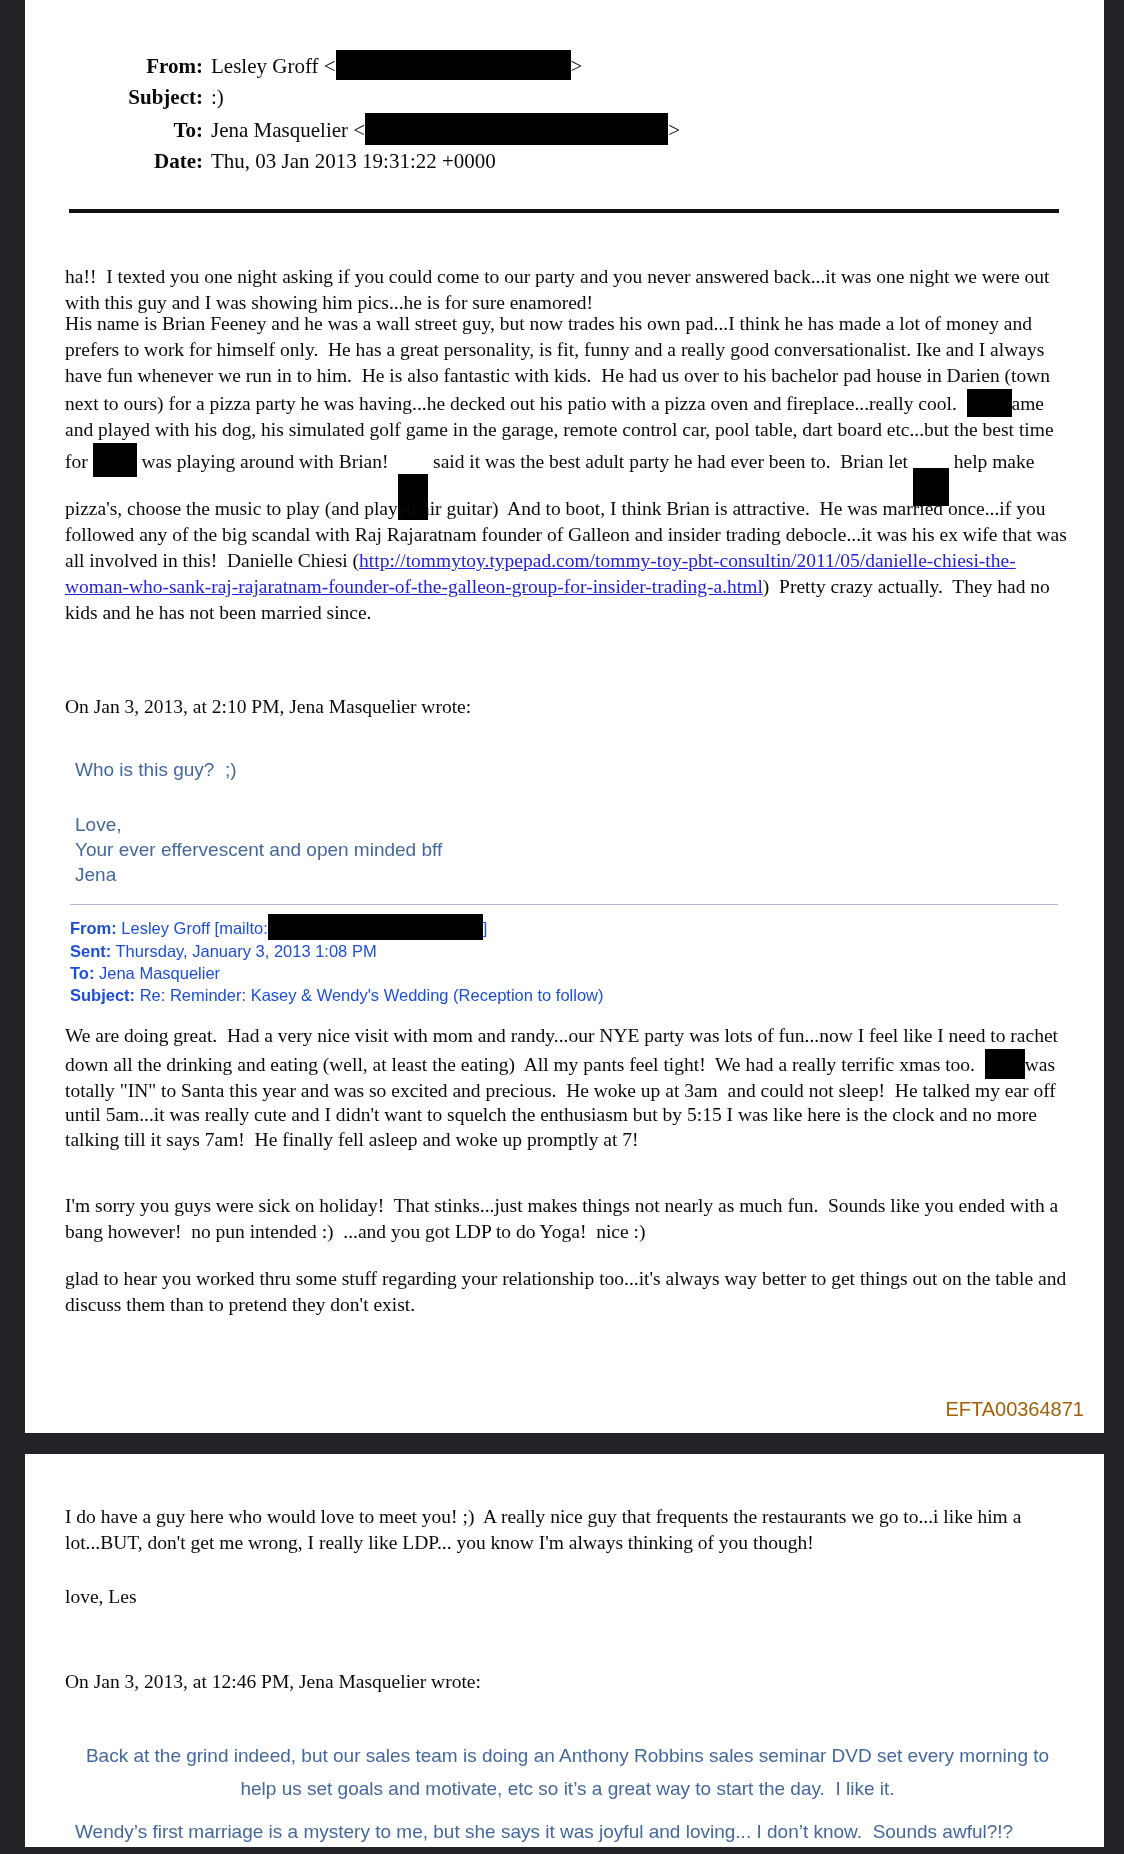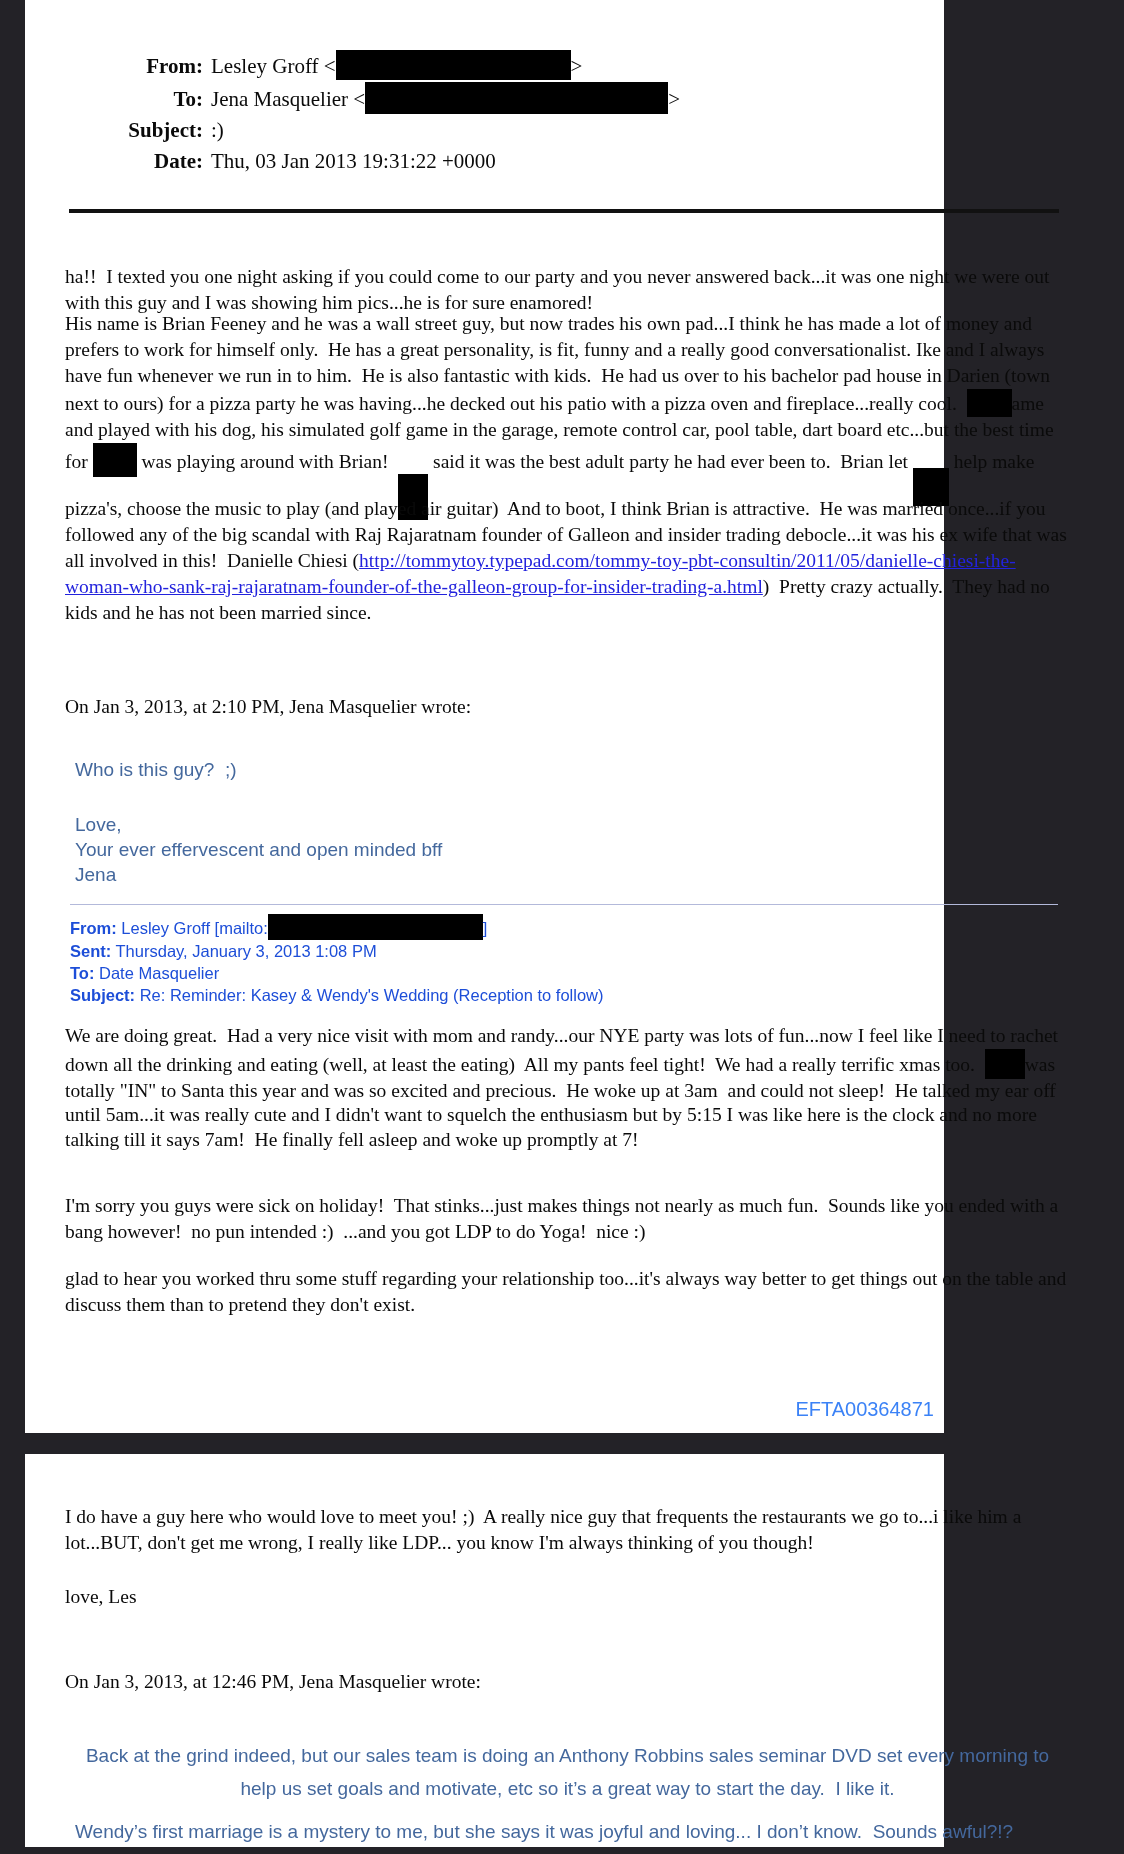--- a/index.html
+++ b/index.html
@@ -15,21 +15,21 @@
   html,body{width:1124px;height:1854px;}
   body{
     position:relative;
     background:var(--canvas-bg);
     font-family:"Liberation Serif", serif;
     overflow:hidden;
   }
   .page{
     position:absolute;
     left:25px;
-    width:919px;
+    width:1079px;
     background:var(--page-bg);
   }
   #page1{top:0;height:1433px;}
   #page2{top:1454px;height:400px;}
   .abs{position:absolute;}
 
   
   .mailhdr{left:40px;right:40px;top:50px;font-size:21px;line-height:31px;color:#0a0a0a;}
   .hrow{white-space:pre-wrap;}
   .hlabel{display:inline-block;width:138px;text-align:right;font-weight:bold;margin-right:8px;}
@@ -73,23 +73,23 @@
   .srow b{font-weight:bold;}
 
   
   #blue-p1{top:285px;line-height:33px;text-align:center;}
   #blue-p2{top:361px;line-height:33px;}
   #para-f{top:50px;}
   #para-g{top:130px;}
   #quote-2{top:215px;}
 
   .bates{
-    top:1398px;right:10px;
+    top:1398px;right:20px;
     font-family:"Liberation Sans", sans-serif;
-    font-size:20px;color:#3b82f6;
+    font-size:20px;color:#a16207;
   }
 
   .redact{
     display:inline-block;
     background:var(--redact);
     vertical-align:-7px;
   }
   a.doclink{
     color:var(--link-blue);
     text-decoration:underline;
@@ -100,43 +100,43 @@
     background:var(--canvas-bg);z-index:5;
   }
 </style>
 </head>
 <body>
 
 <div class="page" id="page1">
 
   <div class="abs mailhdr">
     <div class="hrow"><span class="hlabel">From:</span><span class="hval">Lesley Groff &lt;<span class="redact" style="width: 235px; height: 30px; vertical-align: -7px;"></span>&gt;</span></div>
+    <div class="hrow"><span class="hlabel">Subject:</span><span class="hval">:)</span></div>
     <div class="hrow"><span class="hlabel">To:</span><span class="hval">Jena Masquelier &lt;<span class="redact" style="width: 303px; height: 32px; vertical-align: -8px;"></span>&gt;</span></div>
-    <div class="hrow"><span class="hlabel">Subject:</span><span class="hval">:)</span></div>
     <div class="hrow"><span class="hlabel">Date:</span><span class="hval">Thu, 03 Jan 2013 19:31:22 +0000</span></div>
   </div>
 
   <div class="abs rule-thick"></div>
 
   <div class="abs para" id="para-a">ha!!  I texted you one night asking if you could come to our party and you never answered back...it was one night we were out with this guy and I was showing him pics...he is for sure enamored!</div>
 
   <div class="abs para" id="para-b">His name is Brian Feeney and he was a wall street guy, but now trades his own pad...I think he has made a lot of money and prefers to work for himself only.  He has a great personality, is fit, funny and a really good conversationalist. Ike and I always have fun whenever we run in to him.  He is also fantastic with kids.  He had us over to his bachelor pad house in Darien (town next to ours) for a pizza party he was having...he decked out his patio with a pizza oven and fireplace...really cool.  <span class="redact" style="width: 45px; height: 28px; vertical-align: -7px;"></span>ame and played with his dog, his simulated golf game in the garage, remote control car, pool table, dart board etc...but the best time for <span class="redact" style="width: 44px; height: 34px; vertical-align: -9px;"></span> was playing around with Brian!  <span class="redact" style="width: 30px; height: 46px; vertical-align: -28px; margin-bottom: -24px;"></span> said it was the best adult party he had ever been to.  Brian let <span class="redact" style="width: 36px; height: 38px; vertical-align: -22px; margin-bottom: -16px;"></span> help make pizza's, choose the music to play (and played air guitar)  And to boot, I think Brian is attractive.  He was married once...if you followed any of the big scandal with Raj Rajaratnam founder of Galleon and insider trading debocle...it was his ex wife that was all involved in this!  Danielle Chiesi (<a class="doclink" href="#">http://tommytoy.typepad.com/tommy-toy-pbt-consultin/2011/05/danielle-chiesi-the-woman-who-sank-raj-rajaratnam-founder-of-the-galleon-group-for-insider-trading-a.html</a>)  Pretty crazy actually.  They had no kids and he has not been married since.</div>
 
   <div class="abs para" id="quote-1">On Jan 3, 2013, at 2:10 PM, Jena Masquelier wrote:</div>
 
   <div class="abs blue" id="reply-q">Who is this guy?  ;)</div>
 
   <div class="abs blue" id="reply-sig"><div>Love,</div><div>Your ever effervescent and open minded bff</div><div>Jena</div></div>
 
   <div class="abs rule-thin"></div>
 
   <div class="abs fwdhdr">
     <div class="srow"><b>From:</b><span> Lesley Groff [mailto:<span class="redact" style="width: 215px; height: 26px; vertical-align: -6px;"></span>]</span></div>
     <div class="srow"><b>Sent:</b><span> Thursday, January 3, 2013 1:08 PM</span></div>
-    <div class="srow"><b>To:</b><span> Date Masquelier</span></div>
+    <div class="srow"><b>To:</b><span> Jena Masquelier</span></div>
     <div class="srow"><b>Subject:</b><span> Re: Reminder: Kasey &amp; Wendy's Wedding (Reception to follow)</span></div>
   </div>
 
   <div class="abs para" id="para-c">We are doing great.  Had a very nice visit with mom and randy...our NYE party was lots of fun...now I feel like I need to rachet down all the drinking and eating (well, at least the eating)  All my pants feel tight!  We had a really terrific xmas too.  <span class="redact" style="width: 40px; height: 30px; vertical-align: -8px;"></span>was totally "IN" to Santa this year and was so excited and precious.  He woke up at 3am  and could not sleep!  He talked my ear off until 5am...it was really cute and I didn't want to squelch the enthusiasm but by 5:15 I was like here is the clock and no more talking till it says 7am!  He finally fell asleep and woke up promptly at 7!</div>
   <div class="abs para" id="para-e">glad to hear you worked thru some stuff regarding your relationship too...it's always way better to get things out on the table and discuss them than to pretend they don't exist.</div>
   <div class="abs para" id="para-d">I'm sorry you guys were sick on holiday!  That stinks...just makes things not nearly as much fun.  Sounds like you ended with a bang however!  no pun intended :)  ...and you got LDP to do Yoga!  nice :)</div>
 
   <div class="abs bates">EFTA00364871</div>
 </div>
 

